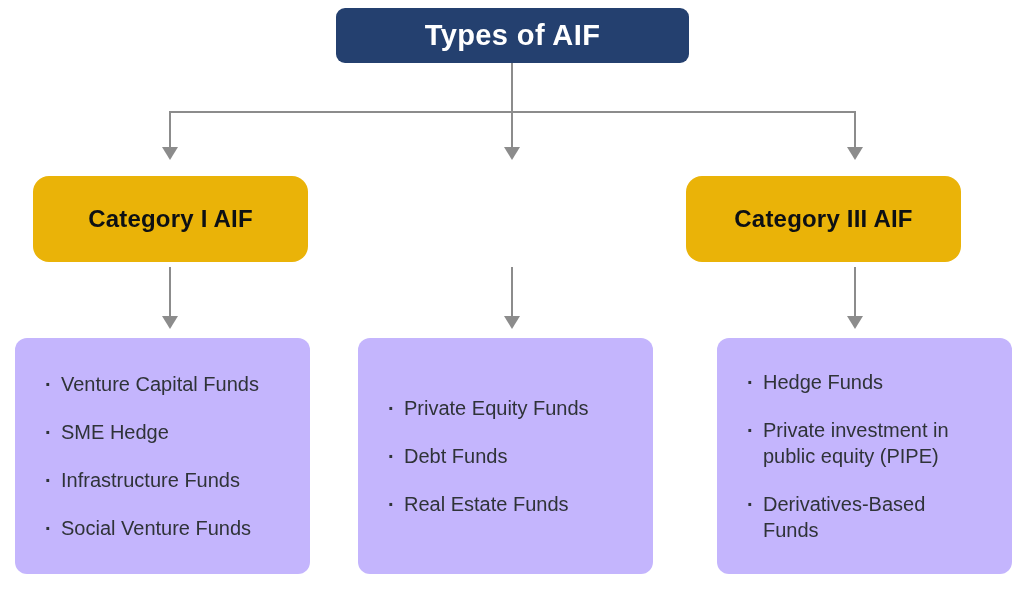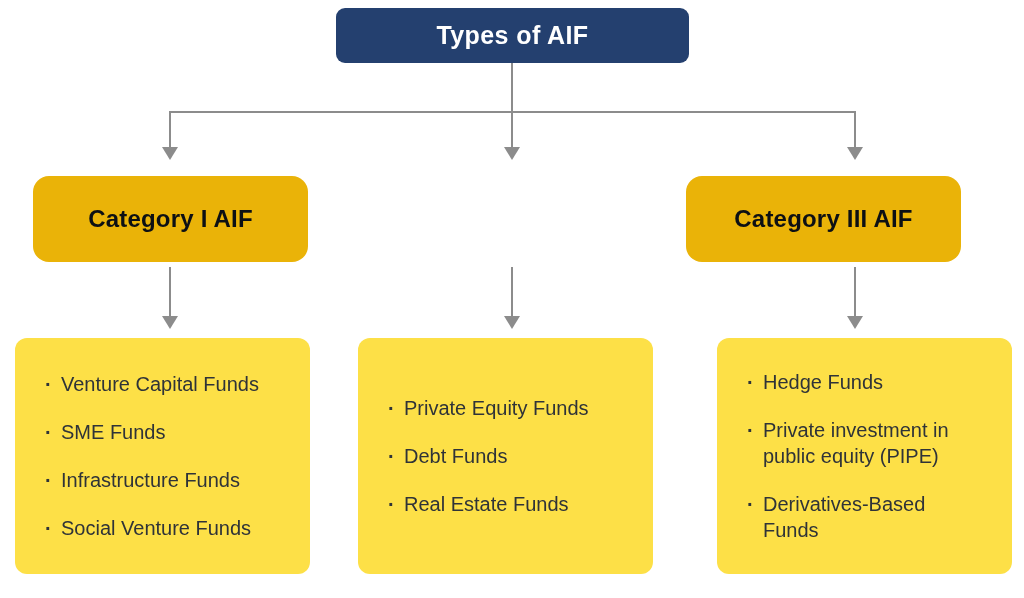--- a/index.html
+++ b/index.html
@@ -23,21 +23,21 @@
   }
   .title-box {
     position: absolute;
     left: 336px;
     top: 8px;
     width: 353px;
     height: 55px;
     background: #24406F;
     border-radius: 9px;
     color: #ffffff;
-    font-size: 25px;
+    font-size: 29px;
     font-weight: 700;
     letter-spacing: 0.4px;
     display: flex;
     align-items: center;
     justify-content: center;
   }
   .cat-box {
     position: absolute;
     top: 176px;
     width: 275px;
@@ -53,21 +53,21 @@
     letter-spacing: 0.2px;
   }
   .cat-1 { left: 33px; }
   .cat-2 { left: 375px; }
   .cat-3 { left: 686px; }
   .list-box {
     position: absolute;
     top: 338px;
     width: 295px;
     height: 236px;
-    background: #fde047;
+    background: #c4b5fd;
     border-radius: 12px;
   }
   .list-1 { left: 15px; }
   .list-2 { left: 358px; }
   .list-3 { left: 717px; }
   .list-box ul {
     margin: 0;
     height: 100%;
     padding: 0 18px 0 30px;
     list-style: none;
@@ -126,21 +126,21 @@
   <div class="cat-box cat-1">
     <span>Category I AIF</span>
   </div>
   <div class="cat-box cat-3">
     <span>Category III AIF</span>
   </div>
 
   <div class="list-box list-1">
     <ul>
       <li>Venture Capital Funds</li>
-      <li>SME Funds</li>
+      <li>SME Hedge</li>
       <li>Infrastructure Funds</li>
       <li>Social Venture Funds</li>
     </ul>
   </div>
 
   <div class="list-box list-3">
     <ul>
       <li>Hedge Funds</li>
       <li class="narrow">Private investment in public equity (PIPE)</li>
       <li class="narrow">Derivatives-Based Funds</li>

